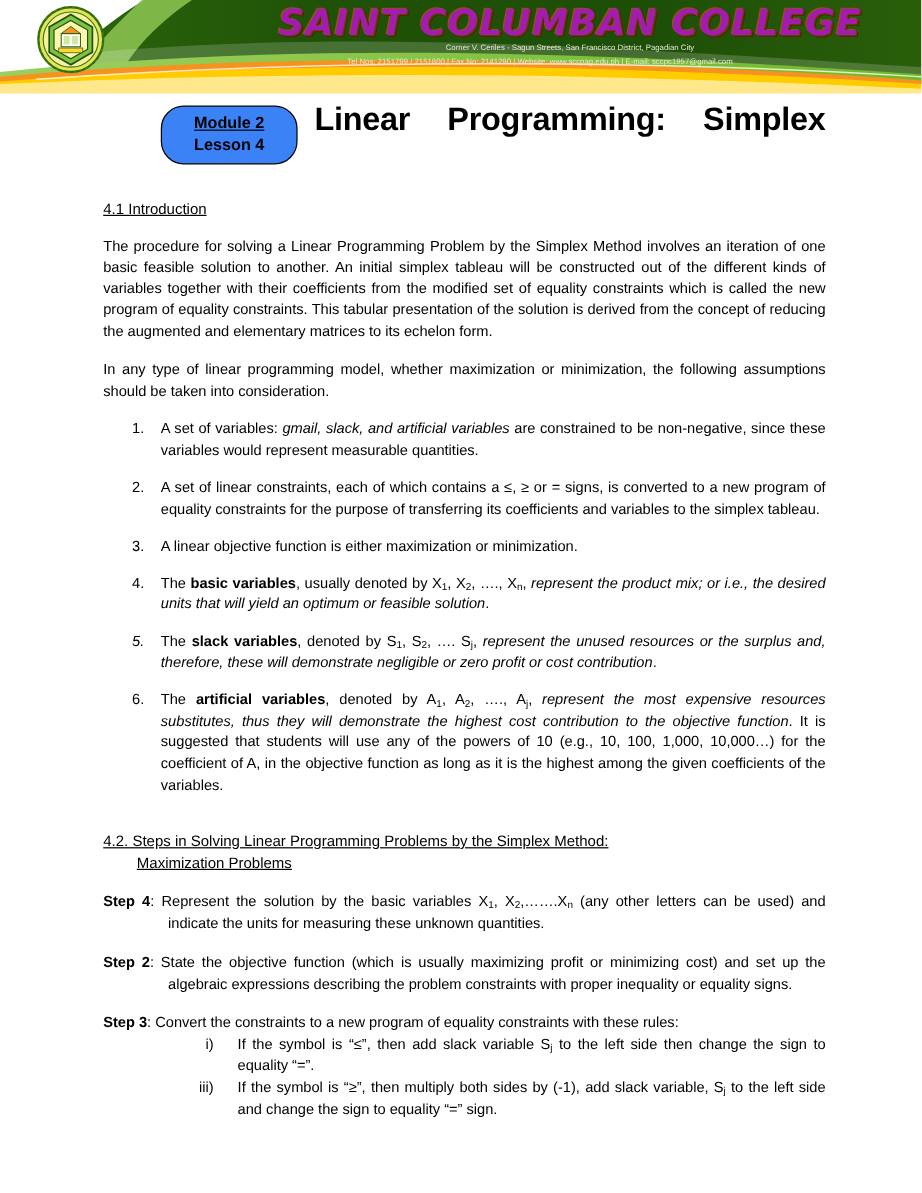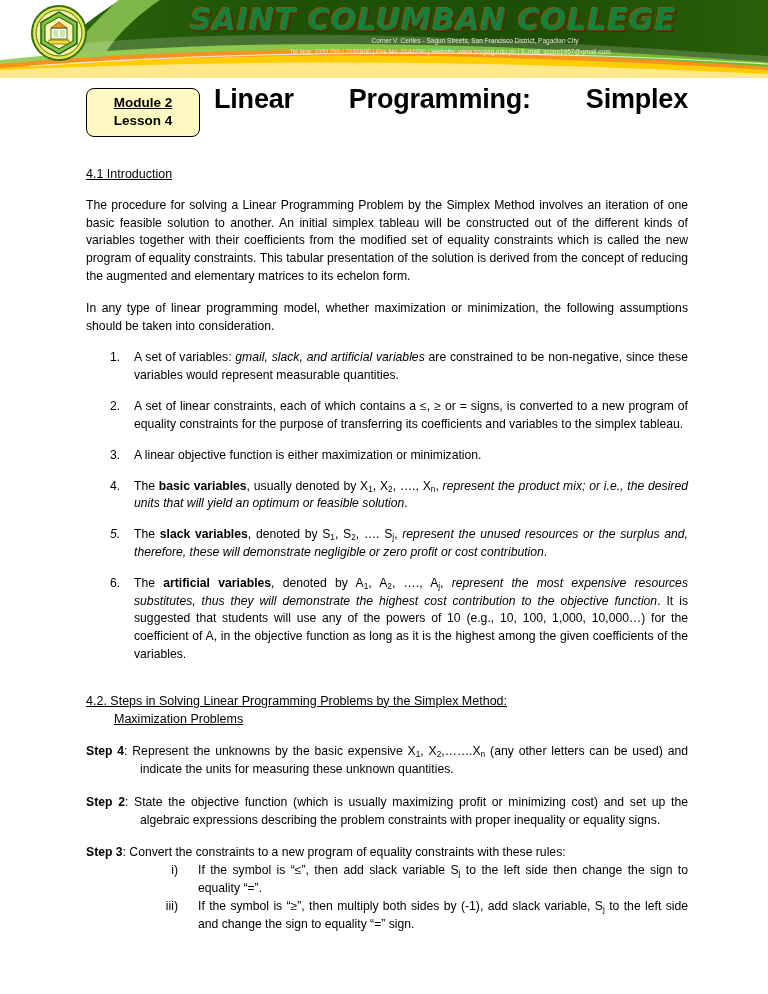--- a/index.html
+++ b/index.html
@@ -35,27 +35,27 @@
     left: 28px;
     top: 4px;
     width: 62px;
     height: 58px;
   }
   .banner-title {
     position: absolute;
     left: 190px;
     top: 2px;
     width: 570px;
-    text-align: left;
+    text-align: center;
     font-family: "DejaVu Sans", sans-serif;
     font-style: italic;
     font-weight: bold;
     font-size: 30px;
     letter-spacing: 1px;
-    color: #15803d;
+    color: #a21caf;
     text-shadow:
       1px 1px 0 #6b3b00,
       2px 2px 0 #4a2a00,
       -1px -1px 0 #8a5a00,
       0 0 1px #3a2000;
     white-space: nowrap;
   }
   .banner-addr {
     position: absolute;
     left: 190px;
@@ -88,29 +88,30 @@
   
   .title-row {
     display: flex;
     align-items: flex-start;
     margin-top: 6px;
   }
   .module-box {
     flex: 0 0 auto;
     width: 114px;
     box-sizing: border-box;
-    background: #fef9c3;
+    background: #3b82f6;
     border: 1.6px solid #000000;
-    border-radius: 8px;
+    border-radius: 19px;
     padding: 5px 4px 6px 4px;
     text-align: center;
     font-weight: bold;
     font-size: 13.5px;
     line-height: 1.32;
     margin-top: 4px;
+    margin-left: 48px;
   }
   .module-box .m-line1 { text-decoration: underline; display: block; }
   .module-box .m-line2 { display: block; }
 
   .doc-title {
     flex: 1 1 auto;
     margin-left: 14px;
     font-size: 27px;
     font-weight: bold;
     line-height: 1.16;
@@ -273,21 +274,21 @@
       <li class="it"><span class="num">5.</span><span><span>The </span><b>slack variables</b><span>, denoted by S</span><sub>1</sub><span>, S</span><sub>2</sub><span>, …. S</span><sub>j</sub><span>, </span><i>represent the unused resources or the surplus and, therefore, these will demonstrate negligible or zero profit or cost contribution</i><span>.</span></span></li>
       <li><span class="num">6.</span><span><span>The </span><b>artificial variables</b><span>, denoted by A</span><sub>1</sub><span>, A</span><sub>2</sub><span>, …., A</span><sub>j</sub><span>, </span><i>represent the most expensive resources substitutes, thus they will demonstrate the highest cost contribution to the objective function</i><span>. It is suggested that students will use any of the powers of 10 (e.g., 10, 100, 1,000, 10,000…) for the coefficient of A, in the objective function as long as it is the highest among the given coefficients of the variables.</span></span></li>
     </ol>
 
   <h2 class="sec">
     <span class="u">4.2. Steps in Solving Linear Programming Problems by the Simplex Method:</span>
     <span class="ln2"><span class="u">Maximization Problems</span></span>
   </h2>
 
   <div id="steps-container">
-      <div class="step"><b>Step 4</b><span><span>: Represent the unknowns by the basic expensive X</span><sub>1</sub><span>, X</span><sub>2</sub><span>,…….X</span><sub>n</sub><span> (any other letters can be used) and indicate the units for measuring these unknown quantities.</span></span></div>
+      <div class="step"><b>Step 4</b><span><span>: Represent the solution by the basic variables X</span><sub>1</sub><span>, X</span><sub>2</sub><span>,…….X</span><sub>n</sub><span> (any other letters can be used) and indicate the units for measuring these unknown quantities.</span></span></div>
       <div class="step"><b>Step 2</b><span><span>: State the objective function (which is usually maximizing profit or minimizing cost) and set up the algebraic expressions describing the problem constraints with proper inequality or equality signs.</span></span></div>
       <div class="step"><b>Step 3</b><span><span>: Convert the constraints to a new program of equality constraints with these rules:</span></span></div>
     </div>
   <ol class="romanlist" id="substeps-list">
       <li><span class="rnum">i)</span><span><span>If the symbol is “≤”, then add slack variable S</span><sub>j</sub><span> to the left side then change the sign to equality “=”.</span></span></li>
       <li><span class="rnum">iii)</span><span><span>If the symbol is “≥”, then multiply both sides by (-1), add slack variable, S</span><sub>j</sub><span> to the left side and change the sign to equality “=” sign.</span></span></li>
     </ol>
 
 </div>
 

